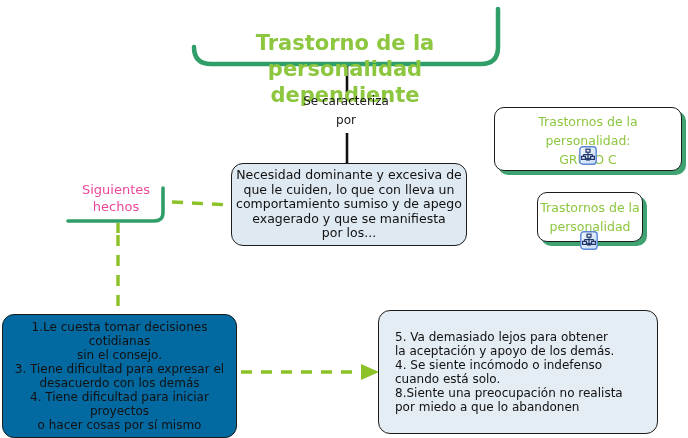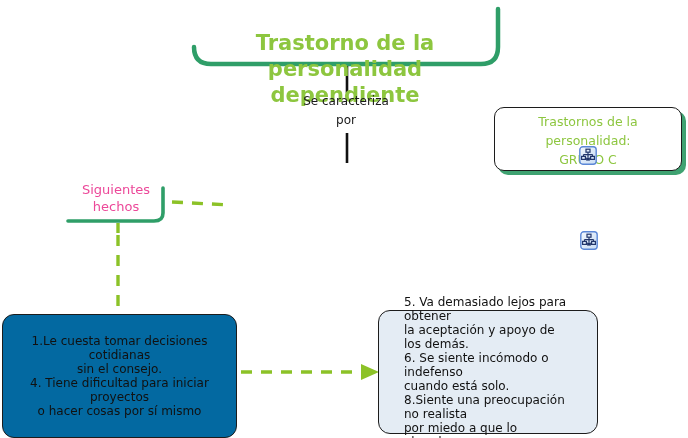--- a/index.html
+++ b/index.html
@@ -22,23 +22,23 @@
                font-size:12.5px;line-height:14.6px;text-align:center;color:#111;
                padding:2px 4px;}
 
   .side-label{left:70px;top:181px;width:92px;text-align:center;
               font-size:13px;color:#ec4899;line-height:17px;}
 
   .facts-left{left:2px;top:314px;width:235px;height:124px;background:#0369a1;
               font-size:12px;line-height:14px;text-align:center;color:#111;
               display:flex;flex-direction:column;justify-content:center;padding:3px 4px;}
 
-  .facts-right{left:378px;top:310px;width:220px;height:124px;background:#e4ecf4;
+  .facts-right{left:378px;top:310px;width:280px;height:124px;background:#e4ecf4;
                font-size:12px;line-height:14px;text-align:left;color:#111;
-               display:flex;flex-direction:column;justify-content:center;padding:3px 25px;}
+               display:flex;flex-direction:column;justify-content:center;padding:3px 16px;}
 
   .ref-node{background:#ffffff;border:1.5px solid #1c1c1c;border-radius:10px;
             box-shadow:4px 4px 0 0 #3fa271;color:#8dc63f;text-align:center;
             font-size:12.5px;line-height:19px;box-sizing:border-box;}
   .ref-node-1{left:494px;top:107px;width:188px;height:64px;padding-top:4px;}
   .ref-node-2{left:537px;top:192px;width:106px;height:50px;padding-top:5px;}
 
   .res-icon{width:18px;height:19px;}
   .res-icon-1{left:579px;top:146px;}
   .res-icon-2{left:580px;top:231px;}
@@ -63,35 +63,44 @@
     <path d="M241,372 L362,372" fill="none" stroke="#8cc227" stroke-width="3.6" stroke-dasharray="11,9"></path>
     <polygon points="361,364 379,372 361,380" fill="#8cc227"></polygon>
   </svg>
 
   <div class="abs title-text pre">Trastorno de la personalidad
 dependiente</div>
 
   <div class="abs link-label pre">Se caracteriza
 por</div>
 
+  <div class="abs node center-node">
+    <span class="pre">Necesidad dominante y excesiva de
+que le cuiden, lo que con lleva un
+comportamiento sumiso y de apego
+exagerado y que se manifiesta
+por los...</span>
+  </div>
 
   <div class="abs side-label pre">Siguientes
 hechos</div>
 
   <div class="abs node facts-left">
     <div class="pre">1.Le cuesta tomar decisiones cotidianas
 sin el consejo.</div>
+    <div class="pre">3. Tiene dificultad para expresar el
+desacuerdo con los demás</div>
     <div class="pre">4. Tiene dificultad para iniciar proyectos
 o hacer cosas por sí mismo</div>
   </div>
 
   <div class="abs node facts-right">
     <div class="pre">5. Va demasiado lejos para obtener
 la aceptación y apoyo de los demás.</div>
-    <div class="pre">6. Se siente incómodo o indefenso
+    <div class="pre">4. Se siente incómodo o indefenso
 cuando está solo.</div>
     <div class="pre">8.Siente una preocupación no realista
 por miedo a que lo abandonen</div>
   </div>
 
   <div class="abs ref-node ref-node-1">
     <span class="pre">Trastornos de la personalidad:
 GRUPO C</span>
   </div>
   <svg class="abs res-icon res-icon-1" viewBox="0 0 18 19" xmlns="http://www.w3.org/2000/svg">
@@ -102,20 +111,24 @@
       </linearGradient>
     </defs>
     <rect x="0.8" y="0.8" width="16.4" height="17.4" rx="3" fill="url(#ig1)" stroke="#5b87d7" stroke-width="1.4"></rect>
     <rect x="7" y="3.2" width="4" height="3" fill="none" stroke="#22366b" stroke-width="1.2"></rect>
     <path d="M9,6.2 L9,8.6 M4.5,8.6 L13.5,8.6 M4.5,8.6 L4.5,10.4 M13.5,8.6 L13.5,10.4 M9,8.6 L9,11.6" fill="none" stroke="#22366b" stroke-width="1.2"></path>
     <rect x="2.6" y="10.4" width="3.8" height="3" fill="none" stroke="#22366b" stroke-width="1.2"></rect>
     <rect x="11.6" y="10.4" width="3.8" height="3" fill="none" stroke="#22366b" stroke-width="1.2"></rect>
     <rect x="7.1" y="11.6" width="3.8" height="3" fill="#22366b"></rect>
   </svg>
 
+  <div class="abs ref-node ref-node-2">
+    <span class="pre">Trastornos de la
+personalidad</span>
+  </div>
   <svg class="abs res-icon res-icon-2" viewBox="0 0 18 19" xmlns="http://www.w3.org/2000/svg">
     <defs>
       <linearGradient id="ig2" x1="0" y1="0" x2="1" y2="1">
         <stop offset="0" stop-color="#f2f7fd"></stop>
           <stop offset="1" stop-color="#c8dcf4"></stop>
       </linearGradient>
     </defs>
     <rect x="0.8" y="0.8" width="16.4" height="17.4" rx="3" fill="url(#ig2)" stroke="#5b87d7" stroke-width="1.4"></rect>
     <rect x="7" y="3.2" width="4" height="3" fill="none" stroke="#22366b" stroke-width="1.2"></rect>
     <path d="M9,6.2 L9,8.6 M4.5,8.6 L13.5,8.6 M4.5,8.6 L4.5,10.4 M13.5,8.6 L13.5,10.4 M9,8.6 L9,11.6" fill="none" stroke="#22366b" stroke-width="1.2"></path>

